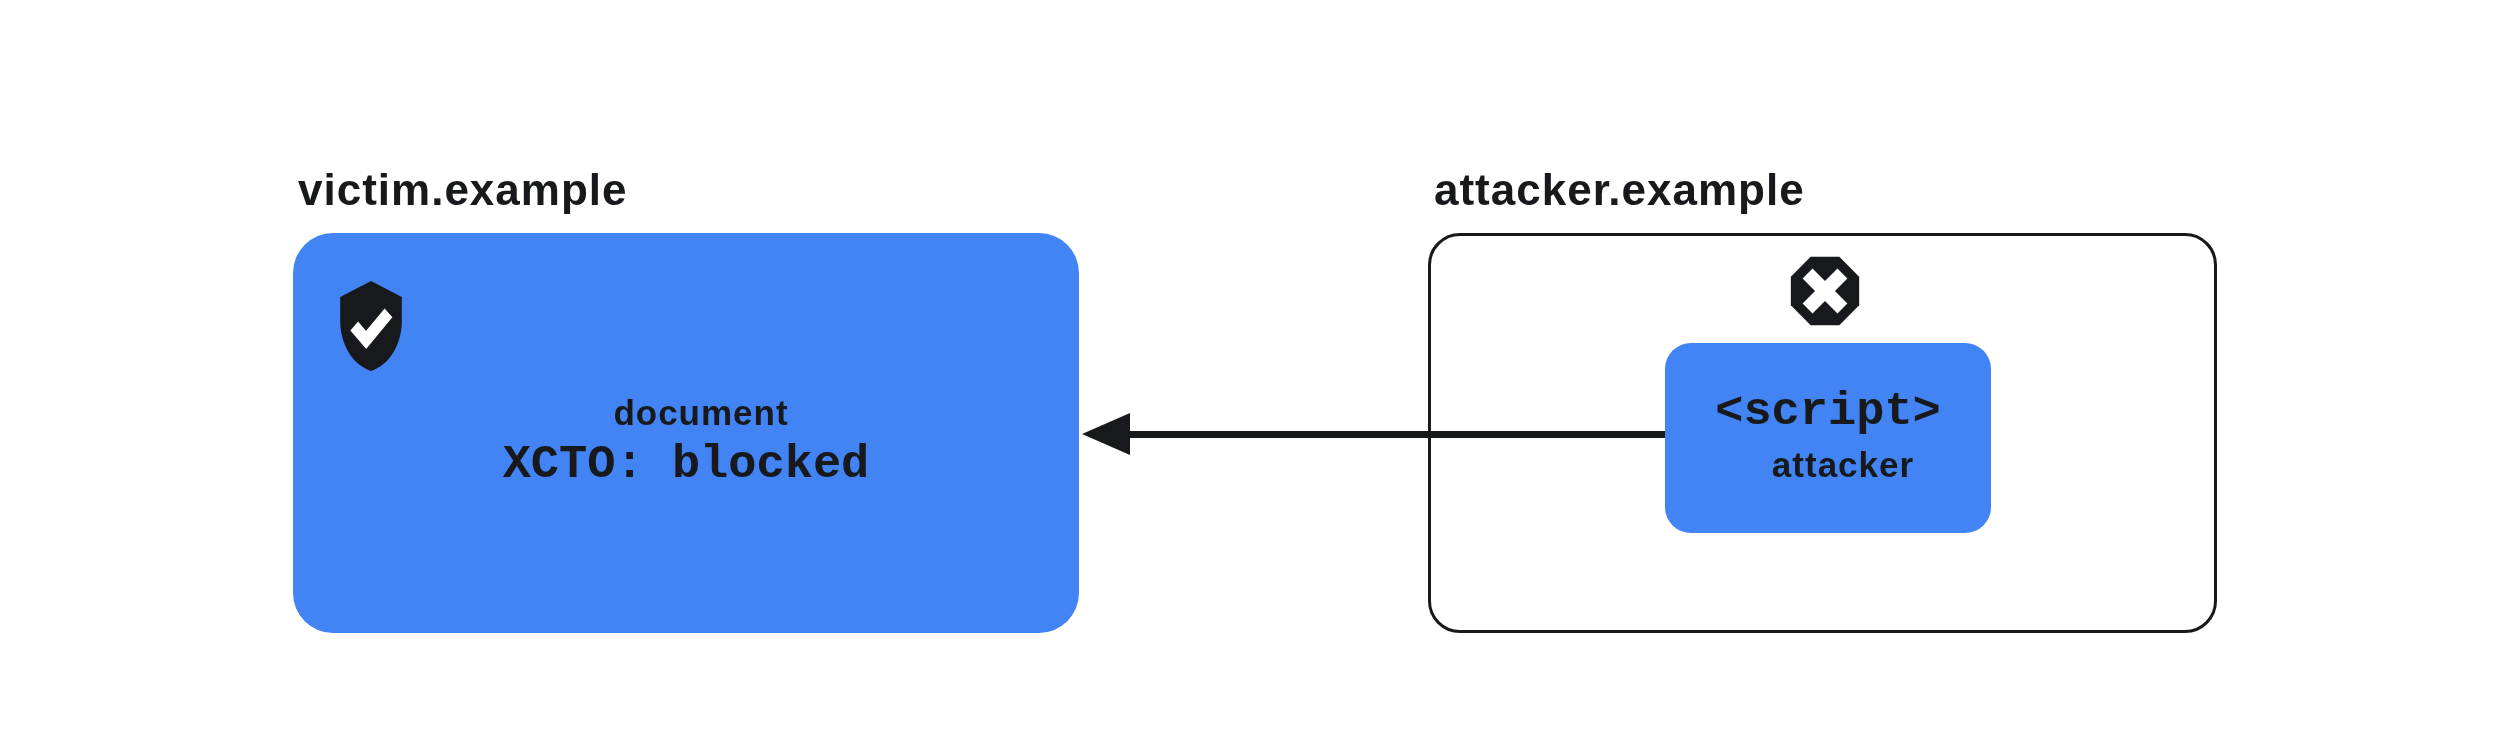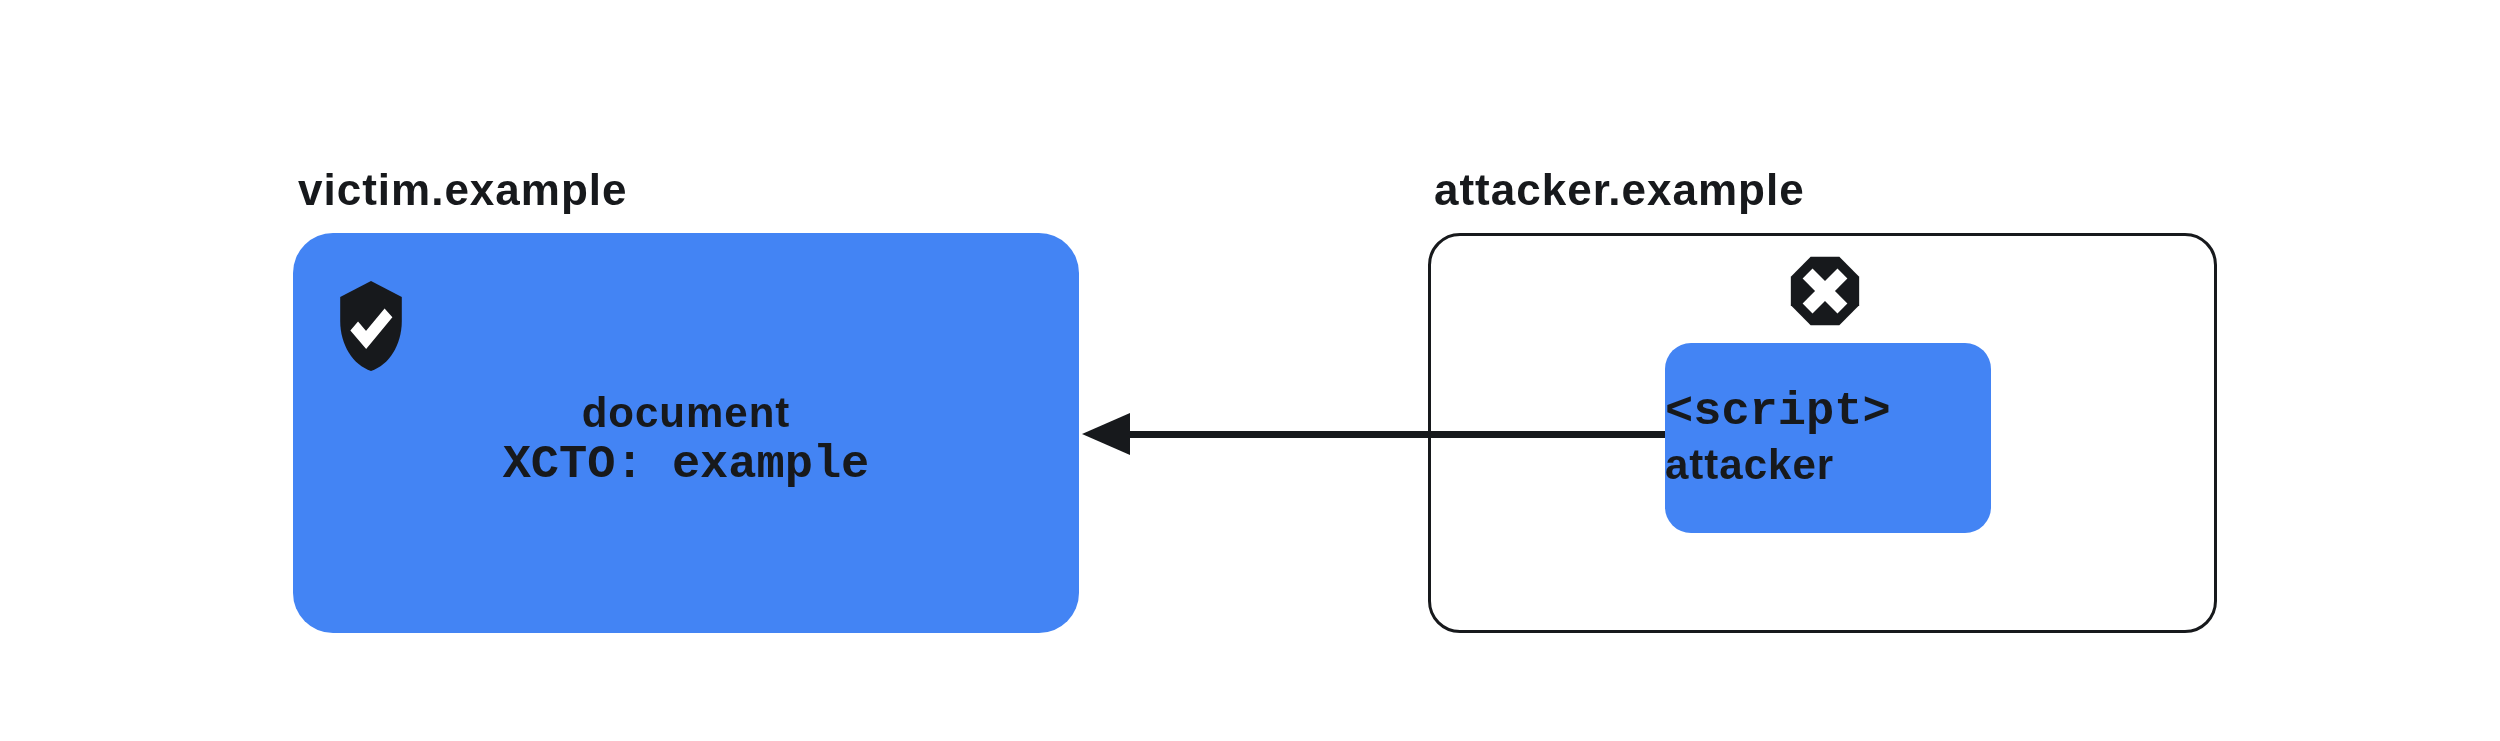--- a/index.html
+++ b/index.html
@@ -42,26 +42,27 @@
     width: 84px; height: 98px;
   }
   .victim-text {
     position: absolute;
     left: 0; top: 155px;
     width: 100%;
     text-align: center;
   }
   .sans-line {
     font-family: "Liberation Sans", sans-serif;
-    font-size: 42px;
+    font-size: 35px;
     font-weight: bold;
     letter-spacing: 1px;
     color: #17191c;
     line-height: 50px;
     white-space: pre;
+    padding-left: 30px;
   }
   .mono-line {
     font-family: "Liberation Mono", monospace;
     font-size: 47px;
     font-weight: bold;
     letter-spacing: 0;
     color: #17191c;
     line-height: 54px;
     white-space: pre;
   }
@@ -83,21 +84,21 @@
   .script-box {
     position: absolute;
     left: 234px; top: 107px;
     width: 326px; height: 188px;
     background: #4384f4;
     border-radius: 26px;
     z-index: 2;
     display: flex;
     flex-direction: column;
     justify-content: center;
-    align-items: flex-start;
+    align-items: center;
     padding-top: 2px;
   }
   .script-box .mono-line { line-height: 52px; }
   .script-box .sans-line { line-height: 54px; }
 
   .arrow-line {
     position: absolute;
     left: 1122px; top: 431px;
     width: 543px; height: 7px;
     background: #17191c;
@@ -122,21 +123,21 @@
 
   <div class="domain-label label-victim">victim.example</div>
 
   <div class="victim-box">
     <svg class="shield-icon-svg" viewBox="0 0 24 24" preserveAspectRatio="none">
       <path d="M12 1 L3.2 4.9 L3.2 10.8 C3.2 16.6 6.9 21.7 12 23 C17.1 21.7 20.8 16.6 20.8 10.8 L20.8 4.9 Z" fill="#17191c"></path>
       <polyline points="7.2,12 10.6,15.4 17,8.8" fill="none" stroke="#ffffff" stroke-width="3.1" stroke-linecap="butt" stroke-linejoin="miter"></polyline>
     </svg>
     <div class="victim-text">
       <div class="sans-line">document</div>
-      <div class="mono-line">XCTO: example</div>
+      <div class="mono-line">XCTO: blocked</div>
     </div>
   </div>
 
   <div class="attacker-box">
     <svg class="octagon-icon-svg" viewBox="0 0 24 24">
       <polygon points="7.8,2 16.2,2 22,7.8 22,16.2 16.2,22 7.8,22 2,16.2 2,7.8" fill="#17191c"></polygon>
       <line x1="6.9" y1="6.9" x2="17.1" y2="17.1" stroke="#ffffff" stroke-width="4.1" stroke-linecap="butt"></line>
       <line x1="17.1" y1="6.9" x2="6.9" y2="17.1" stroke="#ffffff" stroke-width="4.1" stroke-linecap="butt"></line>
     </svg>
     <div class="script-box">

